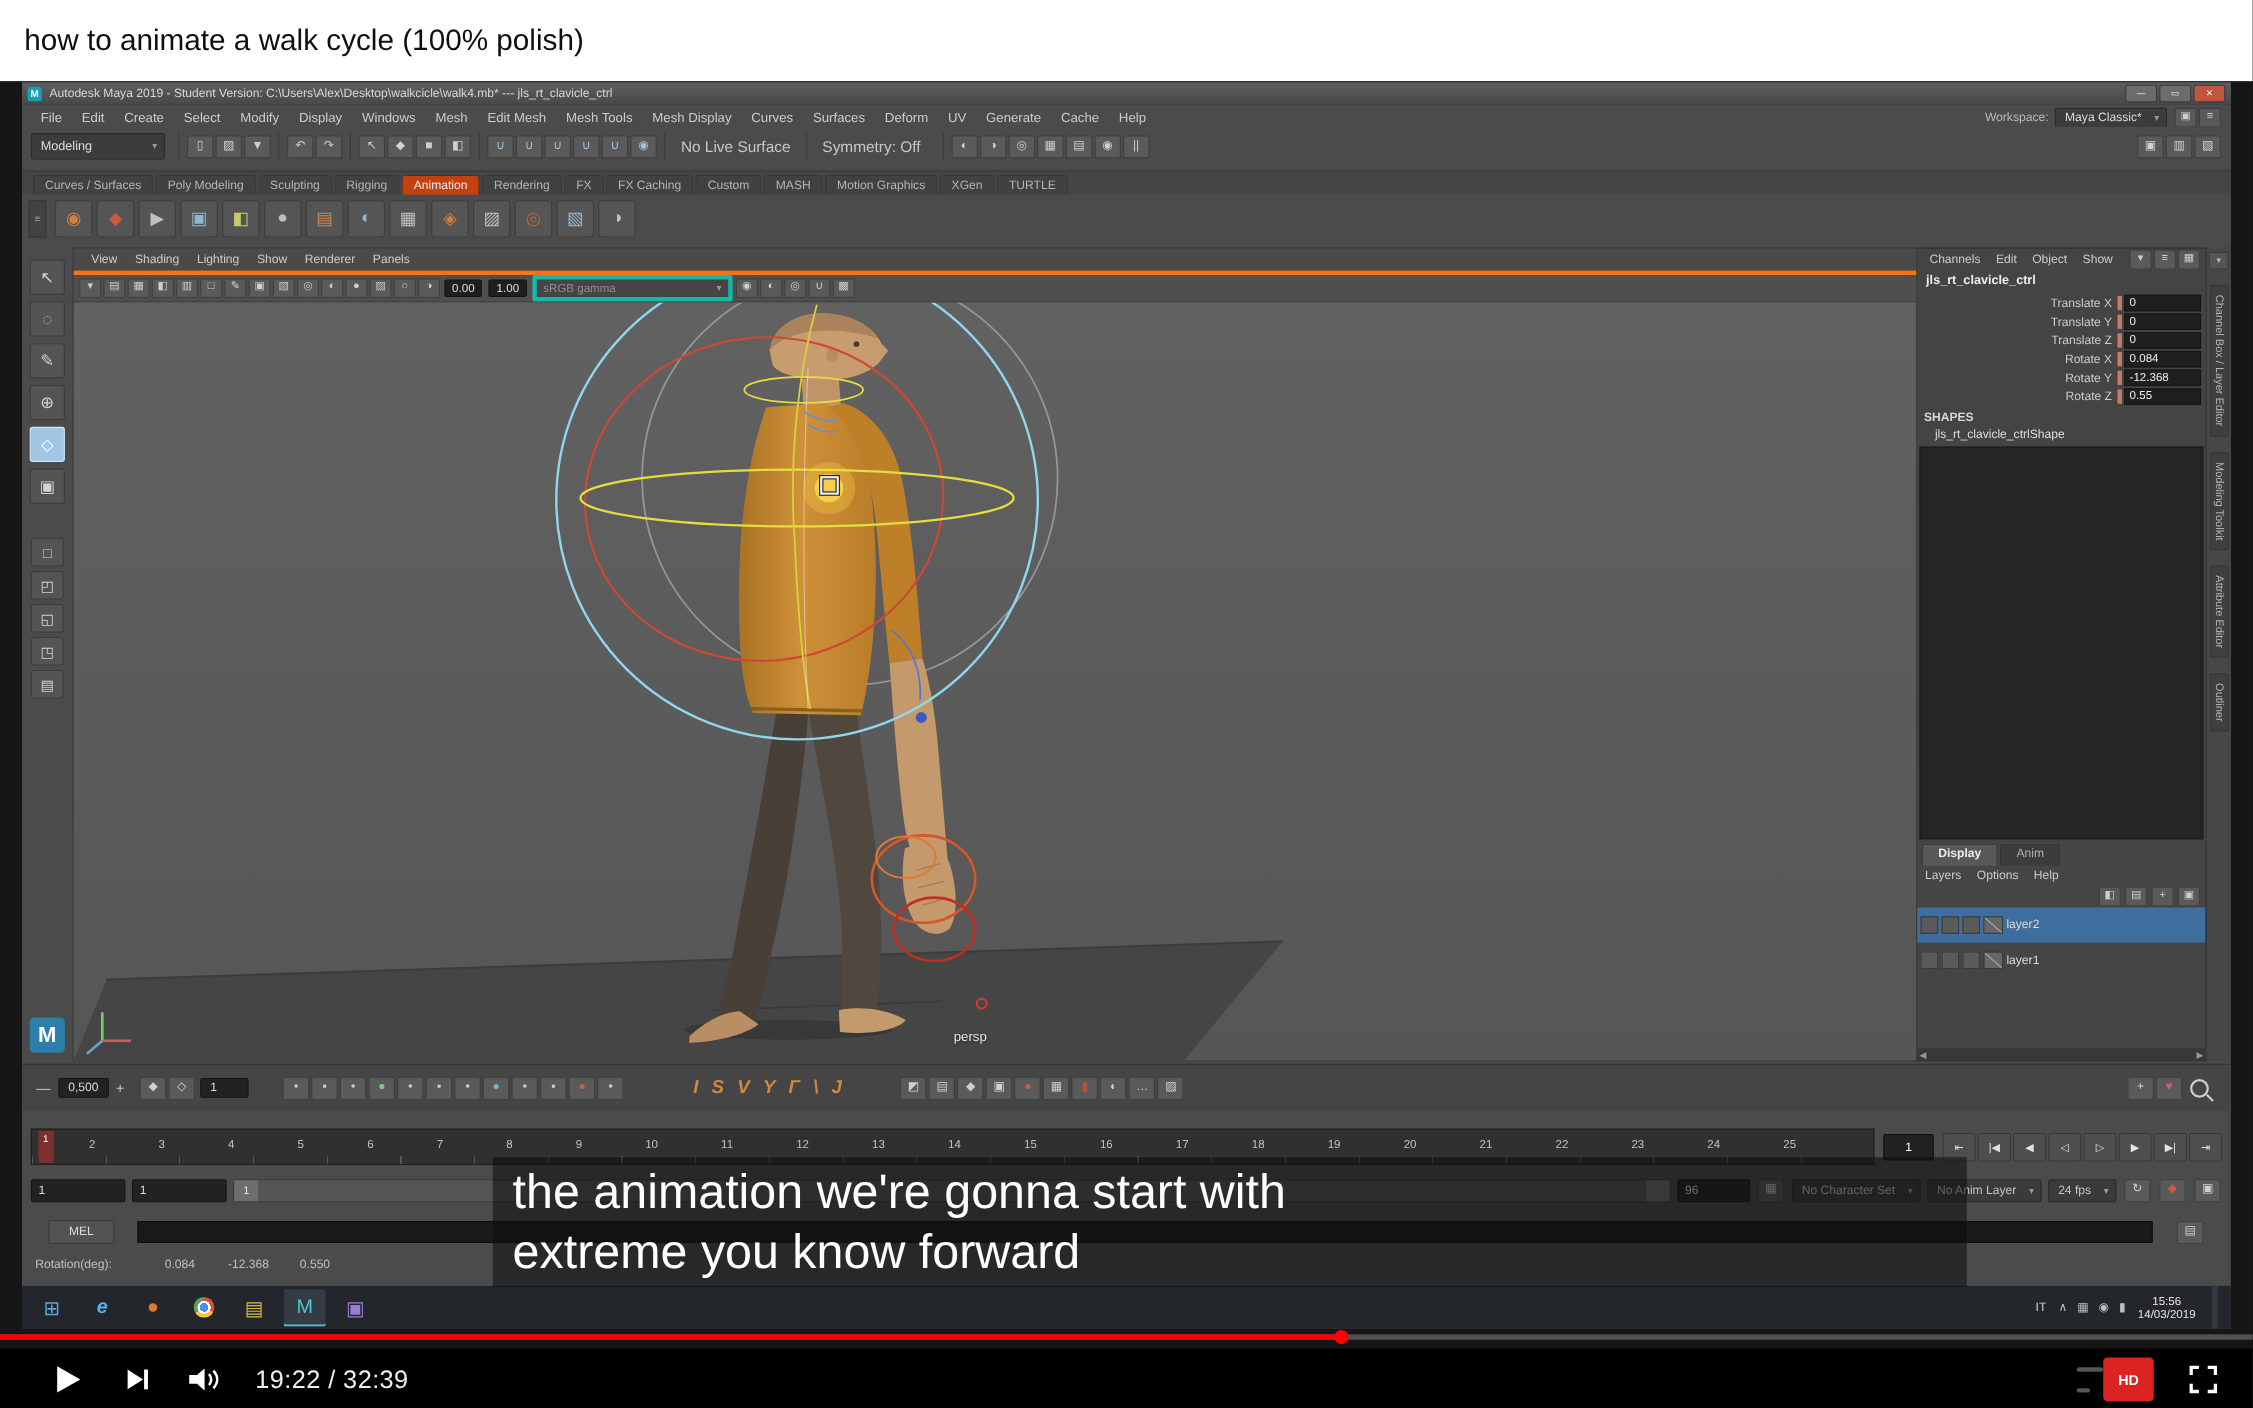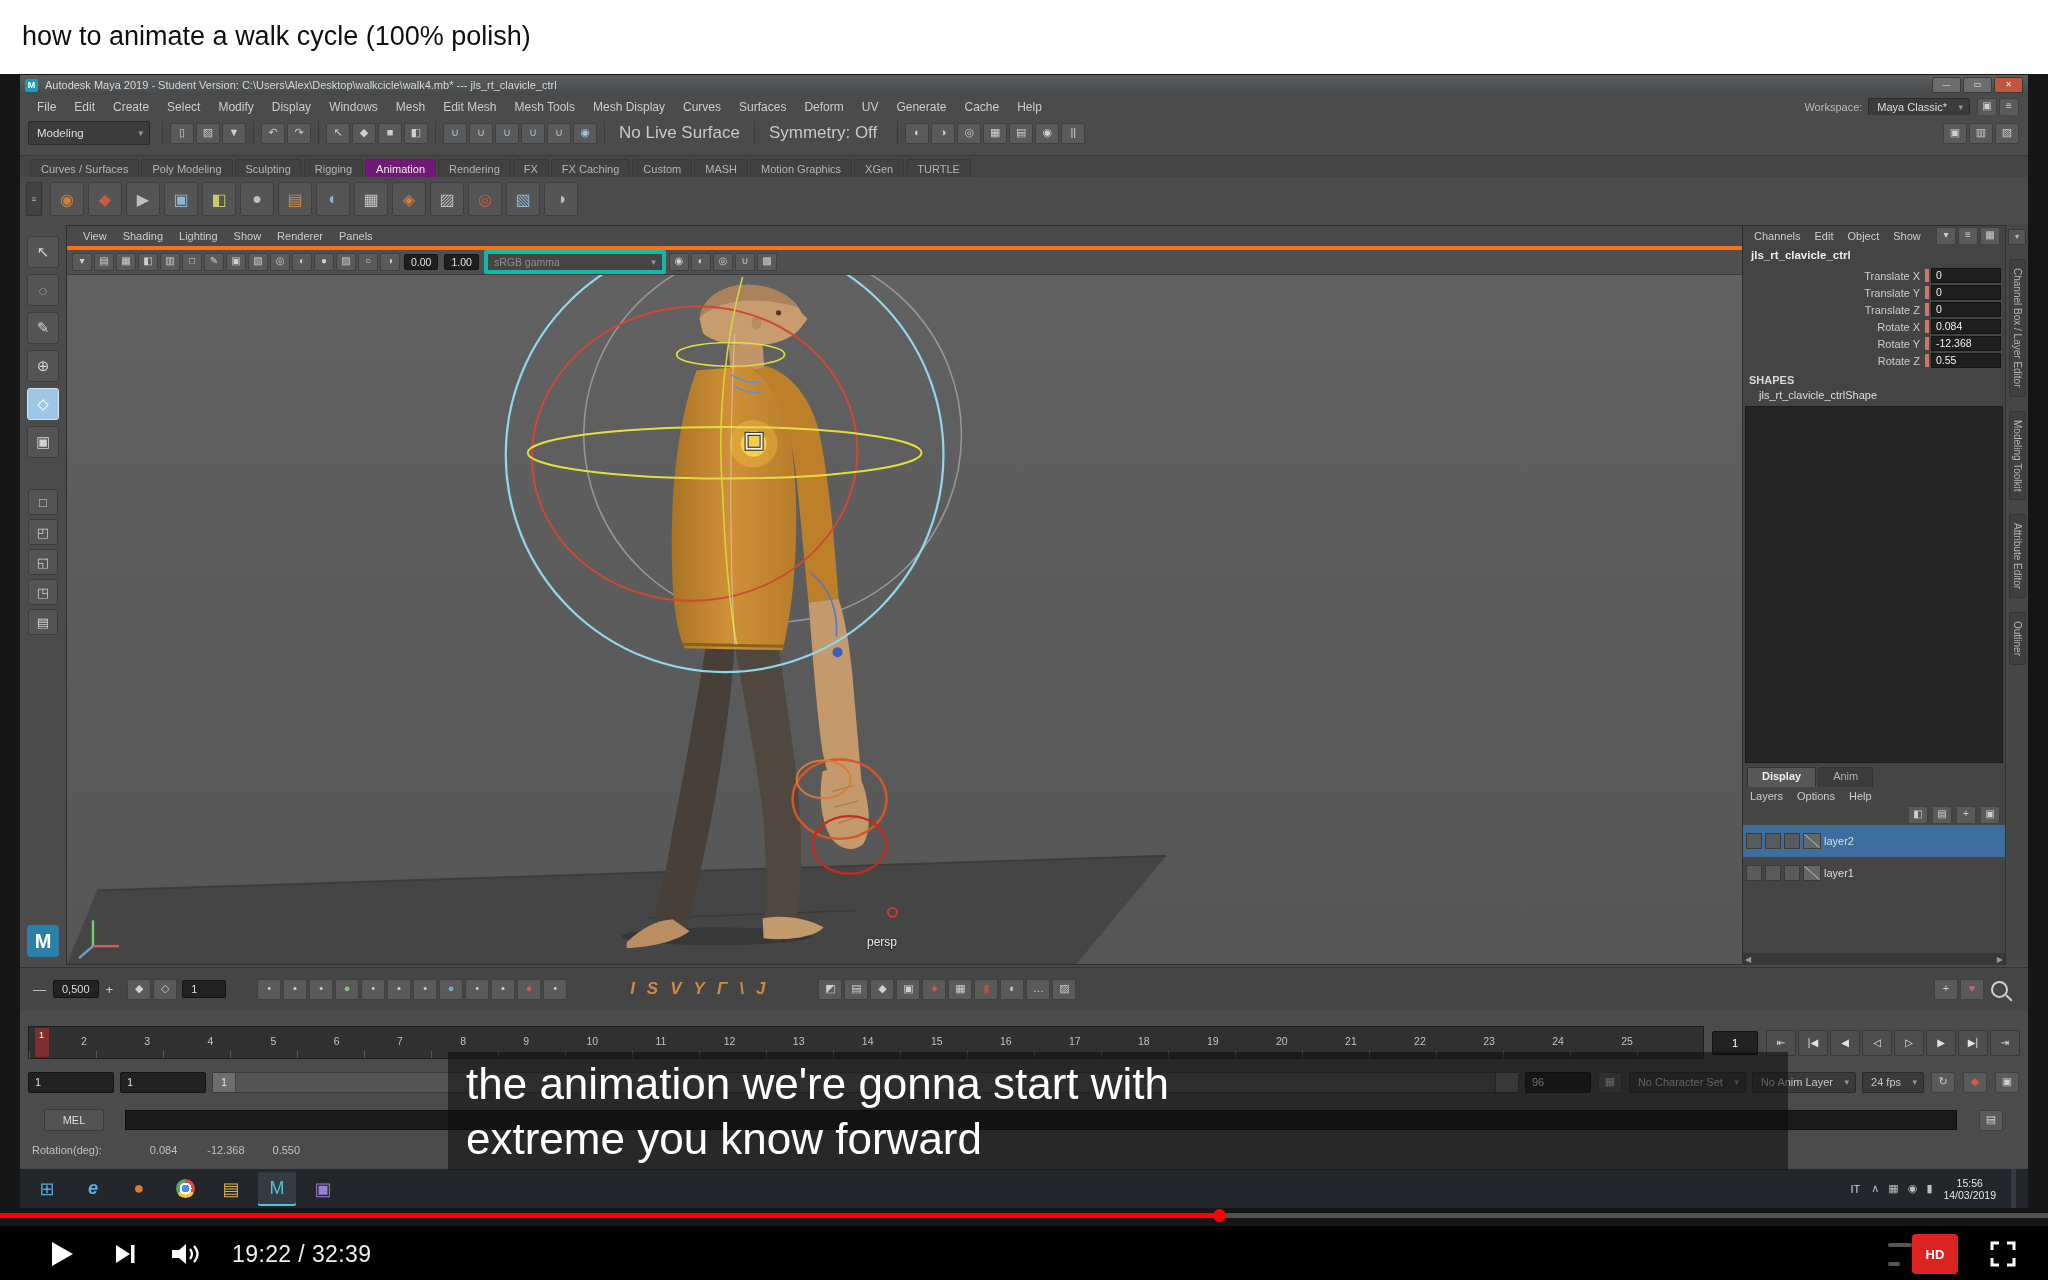--- a/index.html
+++ b/index.html
@@ -24,26 +24,26 @@
   .winbtn.close{background:#c0563e}
   
   .mmenu{top:20px;height:24px;background:#4b4b4b;border-bottom:1px solid #3c3c3c;display:flex;align-items:center;padding:0 8px}
   .mi{padding:0 9px;font-size:12px;color:#ccc;flex:none}
   .wslabel{font-size:11px;color:#bbb;margin-left:8px}
   .wsdd{background:#3c3c3c;border:1px solid #2b2b2b;border-radius:2px;padding:2px 22px 2px 8px;margin:0 6px;font-size:11px;color:#ddd;position:relative}
   .wsdd::after,.ddl::after,.mode-dd::after,.vpdd::after{content:"▾";position:absolute;right:6px;top:50%;transform:translateY(-52%);font-size:9px;color:#999}
   
   .mtoolbar{top:40px;height:36px;display:flex;align-items:center;padding:0 8px;background:#4b4b4b}
   .mode-dd{flex:none;width:104px;height:22px;background:#3c3c3c;border:1px solid #2b2b2b;border-radius:2px;font-size:11.5px;color:#ddd;line-height:22px;padding:0 8px;position:relative;margin-right:6px}
-  .tlabel{flex:none;font-size:17px;color:#c8c8c8;padding:0 8px;white-space:nowrap}
+  .tlabel{flex:none;font-size:14px;color:#c8c8c8;padding:0 8px;white-space:nowrap}
   .ddmini{position:relative;padding-right:14px}
   
   .mshelftabs{top:80px;height:22px;background:#454545;border-top:1px solid #3a3a3a;display:flex;align-items:flex-end;padding:0 10px;gap:2px}
   .stab{flex:none;padding:3px 10px;font-size:11px;color:#b5b5b5;background:#414141;border:1px solid #383838;border-bottom:none;border-radius:3px 3px 0 0;white-space:nowrap}
-  .stab.active{background:#701a75;color:#ececec}
+  .stab.active{background:#c2410c;color:#ececec}
   .mshelficons{top:102px;height:44px;background:#4b4b4b;display:flex;align-items:center;padding:0 6px}
   .sib{flex:none;width:32px;height:32px;margin:0 2px;background:#555;border:1px solid #3e3e3e;border-radius:3px;font-size:16px;display:flex;align-items:center;justify-content:center;color:#ccc}
   .shelfmenu{flex:none;width:14px;height:32px;background:#424242;border:1px solid #363636;color:#aaa;font-size:9px;text-align:center;line-height:32px;margin-right:6px}
   
   .mmain{top:150px;height:740px;display:flex}
   .mtools{flex:none;width:46px;background:#4b4b4b;display:flex;flex-direction:column;align-items:center;padding-top:8px}
   .tib{flex:none;width:30px;height:30px;margin:3px 0;background:#545454;border:1px solid #3c3c3c;border-radius:3px;color:#d2d2d2;font-size:15px;display:flex;align-items:center;justify-content:center}
   .tib.active{background:#9fc6e4;border-color:#d2e6f5;color:#fff}
   .layouts{margin-top:26px;display:flex;flex-direction:column;align-items:center}
   .layouts .tib{width:28px;height:24px;margin:2px 0;font-size:13px}

